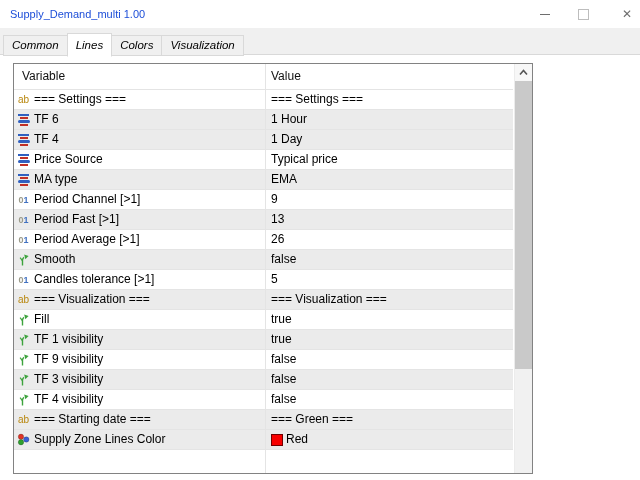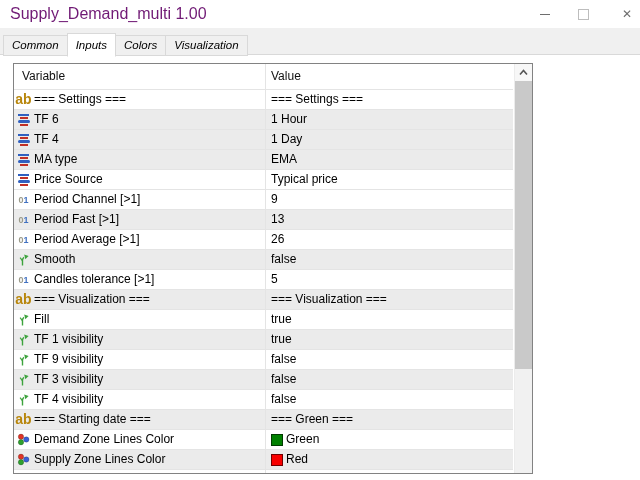--- a/index.html
+++ b/index.html
@@ -1,20 +1,20 @@
 <!DOCTYPE html>
 <html style="--row_alt: #ebebeb; --string_icon: #b8860b; --enum_blue: #3060c0; --enum_red: #c03028; --int_zero: #9a9a8a; --int_one: #4070c0; --bool_green: #3da33d; --icon_red: #e03428; --icon_green: #2ea12e; --icon_blue: #3a62d8; --swatch_green: #008000; --swatch_red: #f80000;"><head>
 <meta charset="utf-8">
 <style>
   html,body{margin:0;padding:0;background:#fff;}
   .window{position:relative;width:640px;height:480px;background:#fff;overflow:hidden;
           font-family:"Liberation Sans","DejaVu Sans",sans-serif;font-size:12px;color:#000;}
   
   .titlebar{position:absolute;top:0;left:0;right:0;height:28px;background:#fff;}
-  .title{position:absolute;left:10px;top:0;line-height:28px;color:#701a75;font-size:16px;}
+  .title{position:absolute;left:10px;top:0;line-height:28px;color:#1d4ed8;font-size:11px;}
   .winbtn{position:absolute;top:0;height:28px;width:34px;display:flex;align-items:center;justify-content:center;cursor:default;}
   .winbtn.min{left:528px;}
   .winbtn.max{left:566px;}
   .winbtn.close{left:610px;}
   .glyph-min{display:block;width:10px;height:1px;background:#6e6e6e;}
   .glyph-max{display:block;width:9px;height:9px;border:1px solid #bdbdbd;}
   .glyph-close{color:#6e6e6e;font-size:12px;line-height:1;}
   
   .dbody{position:absolute;top:28px;left:0;right:0;bottom:0;background:#f0f0f0;}
   .tabbar{position:absolute;top:5px;left:3px;height:23px;display:flex;align-items:flex-end;z-index:2;font-style:italic;}
@@ -35,21 +35,21 @@
   .prow.alt{background:#ebebeb;}
   .var-cell{position:absolute;left:3px;top:0;height:19px;display:flex;align-items:center;gap:4px;white-space:nowrap;}
   .val-cell{position:absolute;left:251px;right:0;top:0;height:19px;display:flex;align-items:center;gap:3px;padding-left:6px;white-space:nowrap;}
   .icon{width:13px;height:13px;flex:0 0 13px;display:flex;align-items:center;justify-content:center;}
   .vdivider{position:absolute;left:251px;top:0;bottom:0;width:1px;background:#e4e4e4;}
   
   .vscroll{position:absolute;top:0;right:0;bottom:0;width:17px;background:#f1f1f1;border-left:1px solid #ececec;}
   .sb-up{position:absolute;top:0;left:0;right:0;height:17px;background:#f7f7f7;display:flex;align-items:center;justify-content:center;}
   .sb-thumb{position:absolute;top:17px;left:0;right:0;height:288px;background:#c9c9c9;}
   
-  .ic-ab{font-weight:bold;font-size:14px;line-height:13px;color:var(--string_icon,#b8860b);}
+  .ic-ab{font-weight:normal;font-size:10px;line-height:13px;color:var(--string_icon,#b8860b);}
   .ic-enum{display:flex;flex-direction:column;justify-content:center;align-items:center;gap:1px;width:13px;}
   .ic-enum i{display:block;}
   .ic-enum .l1{width:11px;height:2px;background:var(--enum_blue,#3060c0);}
   .ic-enum .l2{width:8px;height:2px;background:var(--enum_red,#c03028);}
   .ic-enum .l3{width:12px;height:3px;border-radius:2px;background:var(--enum_blue,#3060c0);}
   .ic-enum .l4{width:8px;height:2px;background:var(--enum_red,#c03028);}
   .ic-int{font-size:9px;font-weight:bold;letter-spacing:0;font-family:"Liberation Sans",sans-serif;}
   .ic-int .z{color:var(--int_zero,#9a9a8a);}
   .ic-int .o{color:var(--int_one,#4070c0);}
   .ic-bool{color:var(--bool_green,#3da33d);}
@@ -72,21 +72,21 @@
       <span class="glyph-max"></span>
     </div>
     <div class="winbtn close">
       <span class="glyph-close">✕</span>
     </div>
   </div>
 
   <div class="dbody">
     <div class="tabbar" id="tabbar">
         <div class="tab">Common</div>
-        <div class="tab active">Inputs</div>
+        <div class="tab active">Lines</div>
         <div class="tab">Colors</div>
         <div class="tab">Visualization</div>
       </div>
     <div class="page">
       <div class="ptable">
         <div class="thead">
           <div class="th thvar">Variable</div>
           <div class="th thval">Value</div>
         </div>
         <div class="tbody" id="tbody">
@@ -126,50 +126,50 @@
                     <i class="l3"></i>
                     <i class="l4"></i>
                   </span>
                 </span>
                 <span class="var-text">TF 4</span>
               </div>
               <div class="val-cell">
                 <span class="val-text">1 Day</span>
               </div>
             </div>
-            <div class="prow alt">
+            <div class="prow">
               <div class="var-cell">
                 <span class="icon">
                   <span class="ic-enum">
                     <i class="l1"></i>
                     <i class="l2"></i>
                     <i class="l3"></i>
                     <i class="l4"></i>
                   </span>
                 </span>
-                <span class="var-text">MA type</span>
-              </div>
-              <div class="val-cell">
-                <span class="val-text">EMA</span>
-              </div>
-            </div>
-            <div class="prow">
+                <span class="var-text">Price Source</span>
+              </div>
+              <div class="val-cell">
+                <span class="val-text">Typical price</span>
+              </div>
+            </div>
+            <div class="prow alt">
               <div class="var-cell">
                 <span class="icon">
                   <span class="ic-enum">
                     <i class="l1"></i>
                     <i class="l2"></i>
                     <i class="l3"></i>
                     <i class="l4"></i>
                   </span>
                 </span>
-                <span class="var-text">Price Source</span>
-              </div>
-              <div class="val-cell">
-                <span class="val-text">Typical price</span>
+                <span class="var-text">MA type</span>
+              </div>
+              <div class="val-cell">
+                <span class="val-text">EMA</span>
               </div>
             </div>
             <div class="prow">
               <div class="var-cell">
                 <span class="icon">
                   <span class="ic-int"><span class="z">0</span><span class="o">1</span></span>
                 </span>
                 <span class="var-text">Period Channel [&gt;1]</span>
               </div>
               <div class="val-cell">
@@ -312,36 +312,20 @@
             </div>
             <div class="prow alt">
               <div class="var-cell">
                 <span class="icon">
                   <span class="ic-ab">ab</span>
                 </span>
                 <span class="var-text">=== Starting date ===</span>
               </div>
               <div class="val-cell">
                 <span class="val-text">=== Green ===</span>
-              </div>
-            </div>
-            <div class="prow">
-              <div class="var-cell">
-                <span class="icon">
-                  <svg width="13" height="13" viewBox="0 0 13 13">
-                    <circle cx="4" cy="3.8" r="2.7" class="c-r"></circle>
-                    <circle cx="4" cy="9.2" r="2.7" class="c-g"></circle>
-                    <circle cx="9.3" cy="6.5" r="2.7" class="c-b"></circle>
-                  </svg>
-                </span>
-                <span class="var-text">Demand Zone Lines Color</span>
-              </div>
-              <div class="val-cell">
-                <span class="swatch" style="background: rgb(0, 128, 0);"></span>
-                <span class="val-text">Green</span>
               </div>
             </div>
             <div class="prow alt">
               <div class="var-cell">
                 <span class="icon">
                   <svg width="13" height="13" viewBox="0 0 13 13">
                     <circle cx="4" cy="3.8" r="2.7" class="c-r"></circle>
                     <circle cx="4" cy="9.2" r="2.7" class="c-g"></circle>
                     <circle cx="9.3" cy="6.5" r="2.7" class="c-b"></circle>
                   </svg>

